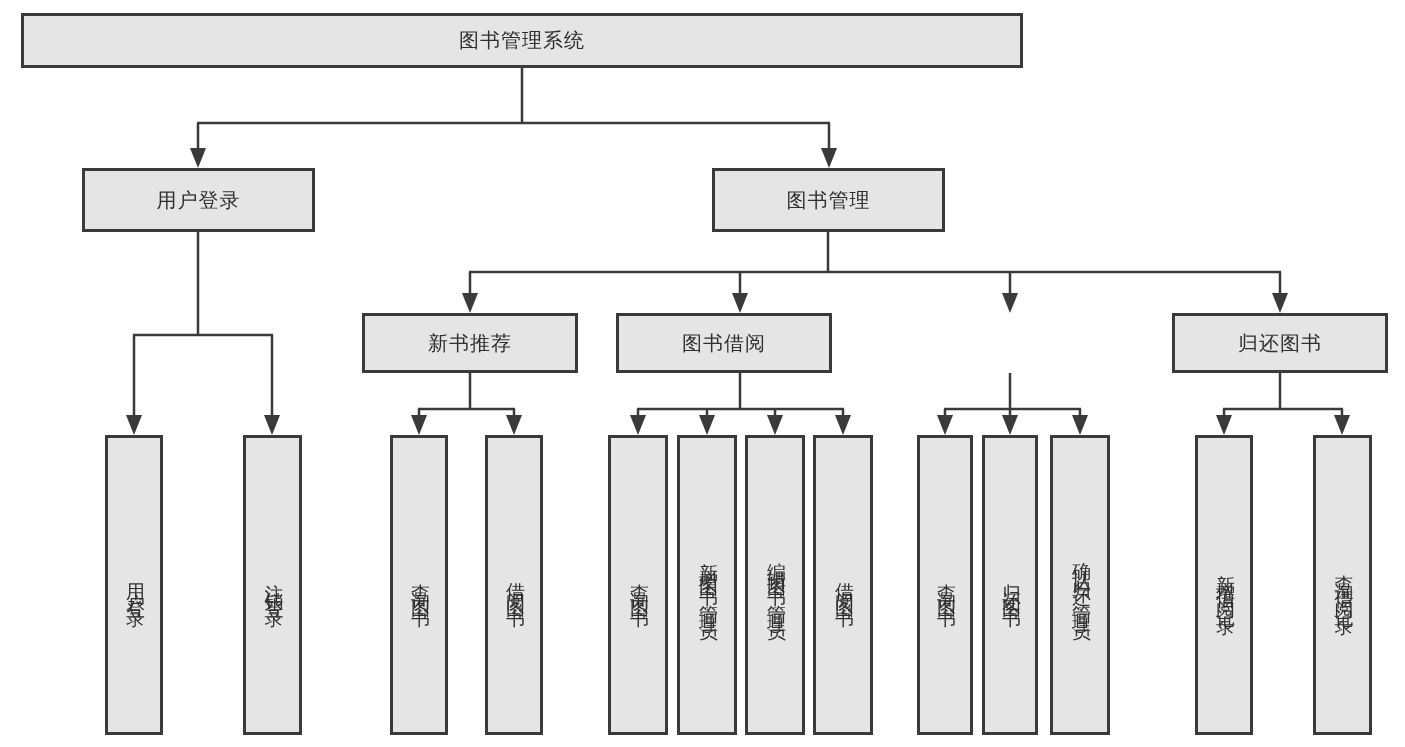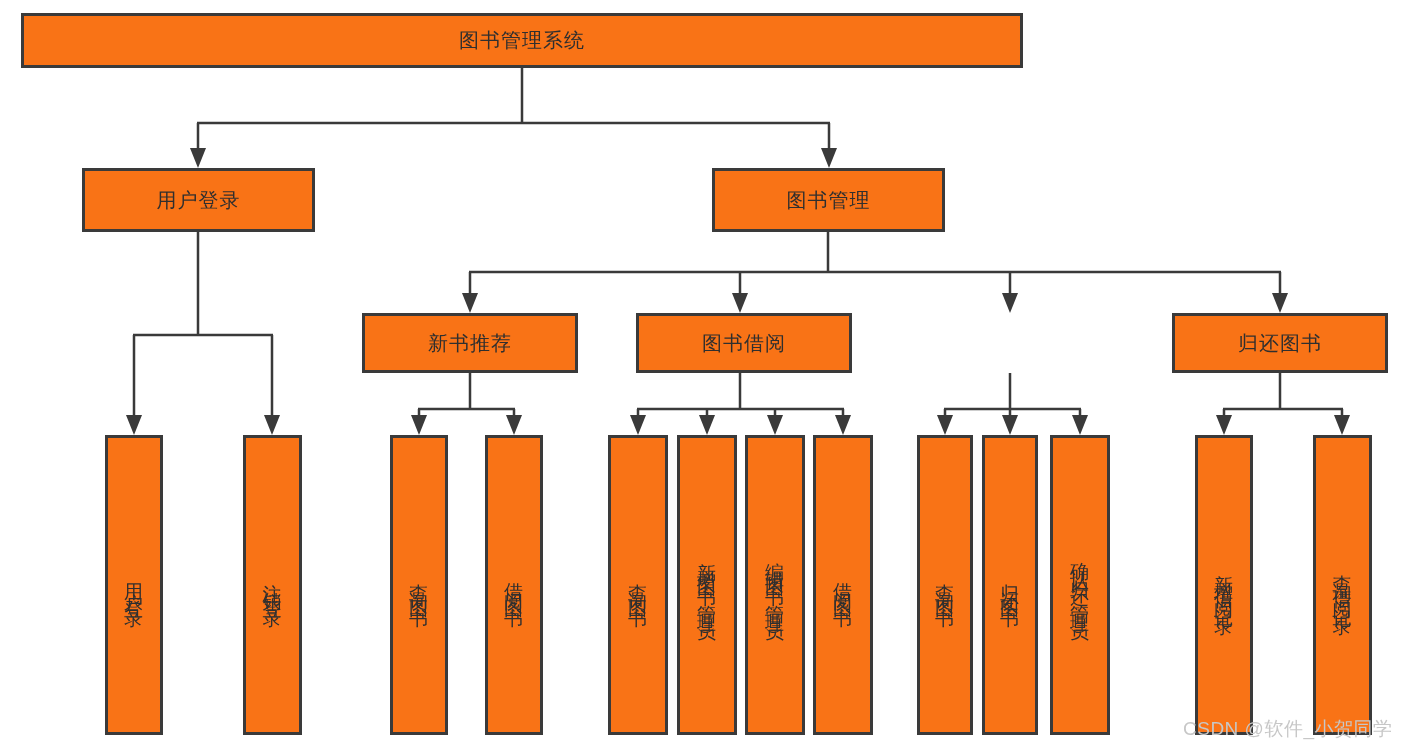--- a/index.html
+++ b/index.html
@@ -2,36 +2,36 @@
 <html><head>
 <meta charset="utf-8">
 <style>
   html,body{margin:0;padding:0;background:#fff;}
   #stage{
     position:relative;width:1405px;height:747px;background:#ffffff;
     font-family:"Liberation Sans","DejaVu Sans",sans-serif;color:#2f2f2f;overflow:hidden;
   }
   #wires{position:absolute;left:0;top:0;width:1405px;height:747px;pointer-events:none;}
   .box{
-    position:absolute;box-sizing:border-box;background:#f97316;border:3px solid #3a3a3a;
-    display:flex;align-items:center;justify-content:center;text-align:center;
+    position:absolute;box-sizing:border-box;background:#e5e5e5;border:3px solid #3a3a3a;
+    display:flex;align-items:center;justify-content:center;text-align:center;font-family:Liberation Mono, monospace;
   }
   .box-h{font-size:20px;letter-spacing:1px;}
   .box-v{top:435px;height:300px;}
   .box-v .vtxt{
     writing-mode:vertical-rl;text-orientation:mixed;
     font-size:19px;letter-spacing:0.45em;line-height:1;white-space:nowrap;
   }
   
   #root-box{left:21px;top:13px;width:1002px;height:55px;}
   #n-user-login{left:82px;top:168px;width:233px;height:64px;}
   #n-book-mgmt{left:712px;top:168px;width:233px;height:64px;}
   .lvl3{top:313px;height:60px;width:216px;}
   #n-new-book{left:362px;}
-  #n-book-borrow{left:636px;}
+  #n-book-borrow{left:616px;}
   #n-cur-borrow{left:902px;}
   #n-borrow-rec{left:1172px;}
   
   #lf-login{left:105px;width:58px;}
   #lf-logout{left:243px;width:59px;}
   #lf-rec-query{left:390px;width:58px;}
   #lf-rec-borrow{left:485px;width:58px;}
   #lf-bb-query{left:608px;width:60px;}
   #lf-bb-add{left:677px;width:60px;}
   #lf-bb-edit{left:745px;width:60px;}
@@ -152,14 +152,13 @@
     <span class="vtxt">确认归还（管理员）</span>
   </div>
 
   <div class="box box-v" id="lf-br-add">
     <span class="vtxt">新增借阅记录</span>
   </div>
   <div class="box box-v" id="lf-br-query">
     <span class="vtxt">查询借阅记录</span>
   </div>
 
-  <div id="watermark">CSDN @软件_小贺同学</div>
 </div>
 
 </body></html>

